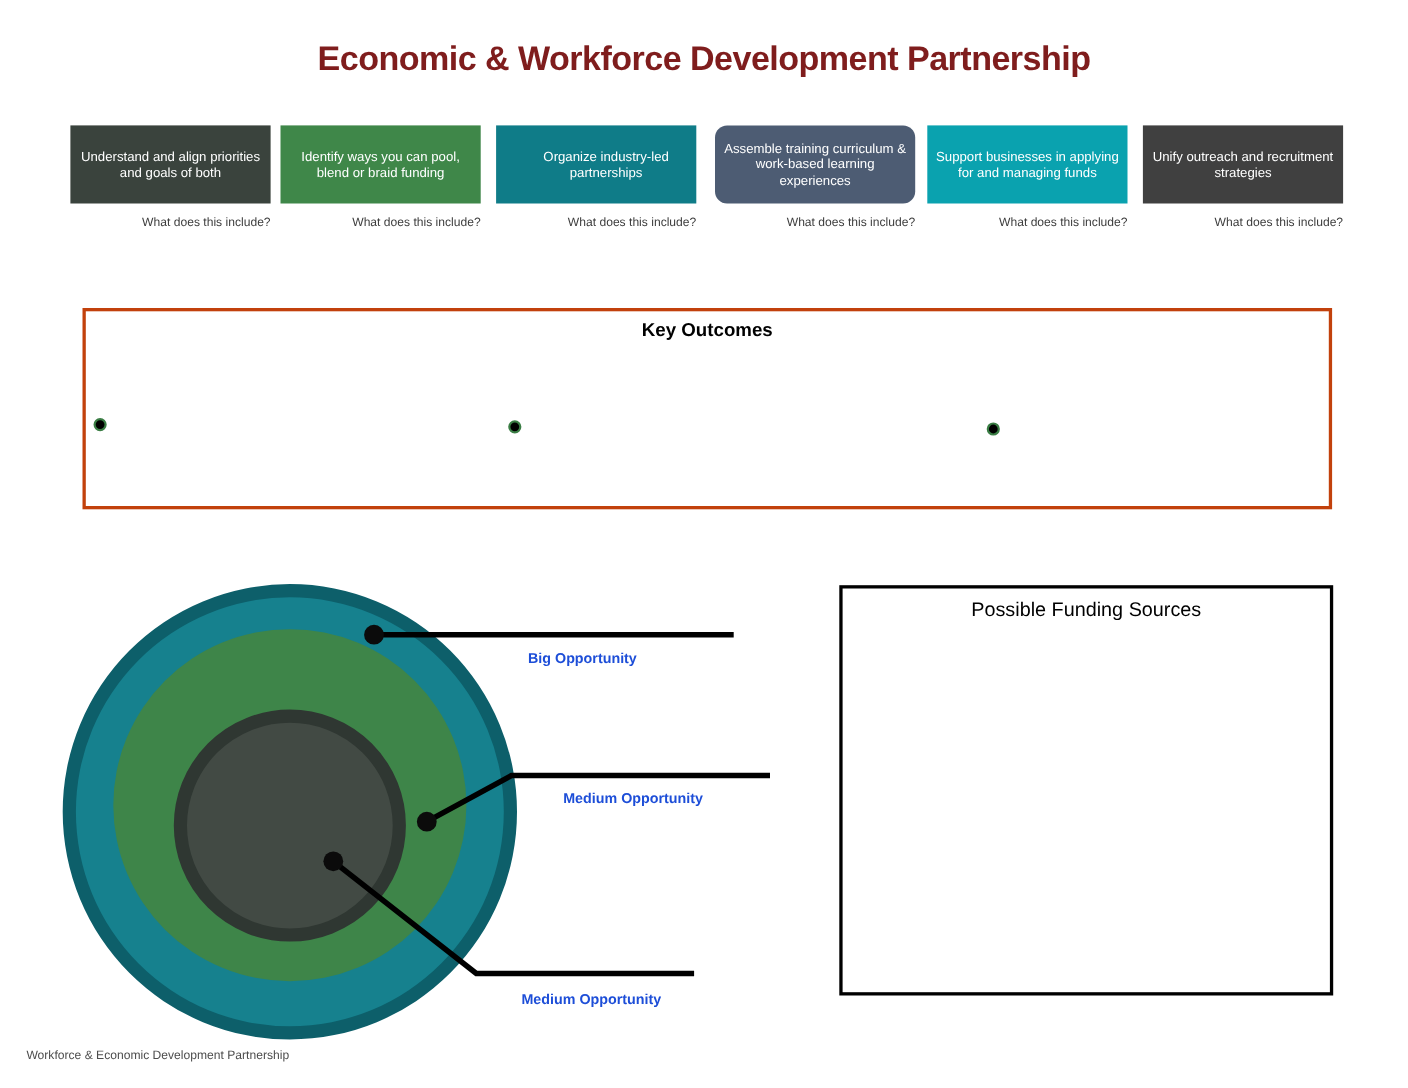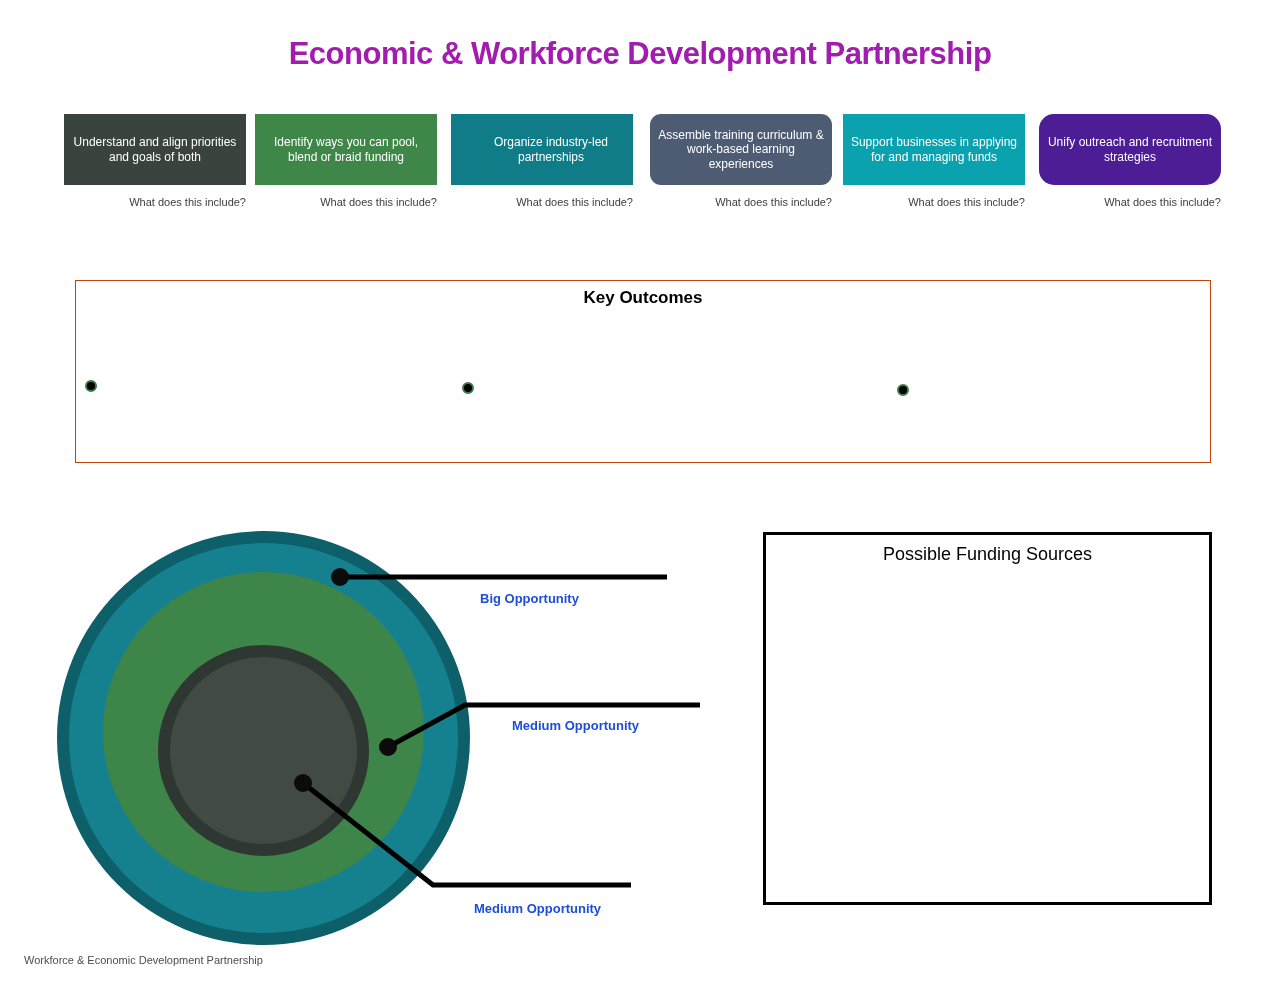--- a/index.html
+++ b/index.html
@@ -2,39 +2,39 @@
 <html><head>
 <meta charset="utf-8">
 <style>
   html,body { margin:0; padding:0; background:#ffffff; }
   .page {
     position:relative; width:1280px; height:989px; overflow:hidden;
     font-family:"Liberation Sans", sans-serif; background:#ffffff;
   }
   .main-title {
     position:absolute; top:36px; left:0; width:100%;
-    text-align:center; font-size:31px; font-weight:bold; color:#a21caf;
+    text-align:center; font-size:31px; font-weight:bold; color:#7f1d1d;
     letter-spacing:-0.5px;
   }
   .pillar {
     position:absolute; top:114px; height:71px; width:182px;
     color:#ffffff; display:flex; align-items:center; justify-content:center;
     text-align:center; font-size:12px; line-height:1.2;
     padding:2px 5px; box-sizing:border-box;
   }
   .pillar-q {
     position:absolute; top:196px; width:182px; text-align:right;
     font-size:11px; color:#3d3d3d;
   }
   .p0 { left:64px; }  .p1 { left:255px; } .p2 { left:451px; }
   .p3 { left:650px;border-radius:11px; } .p4 { left:843px; } .p5 { left:1039px; }
 
   .outcomes-box {
     position:absolute; left:75px; top:280px; width:1136px; height:183px;
-    border:1px solid #c2410c; box-sizing:border-box; background:#fff;
+    border:3px solid #c2410c; box-sizing:border-box; background:#fff;
   }
   .outcomes-title {
     text-align:center; margin-top:7px; font-size:17px; font-weight:bold; color:#000;
   }
   .bullet {
     position:absolute; width:8px; height:8px; background:#000;
     border:2px solid #3a7d44; border-radius:50%;
   }
   .bullet.b0 { left:85px;  top:380px; }
   .bullet.b1 { left:462px; top:382px; }
@@ -89,21 +89,21 @@
   </div>
   <div class="pillar p2" style="background-color: rgb(15, 124, 136); padding-left: 23px;">
     <span>Organize industry-led partnerships</span>
   </div>
   <div class="pillar p3" style="background-color: rgb(77, 92, 115);">
     <span>Assemble training curriculum &amp; work-based learning experiences</span>
   </div>
   <div class="pillar p4" style="background-color: rgb(10, 162, 175);">
     <span>Support businesses in applying for and managing funds</span>
   </div>
-  <div class="pillar p5" style="background-color: #4c1d95; border-radius: 15px;">
+  <div class="pillar p5" style="background-color: #404040;">
     <span>Unify outreach and recruitment strategies</span>
   </div>
 
   <div class="pillar-q p0">What does this include?</div>
   <div class="pillar-q p1">What does this include?</div>
   <div class="pillar-q p2">What does this include?</div>
   <div class="pillar-q p3">What does this include?</div>
   <div class="pillar-q p4">What does this include?</div>
   <div class="pillar-q p5">What does this include?</div>
 

